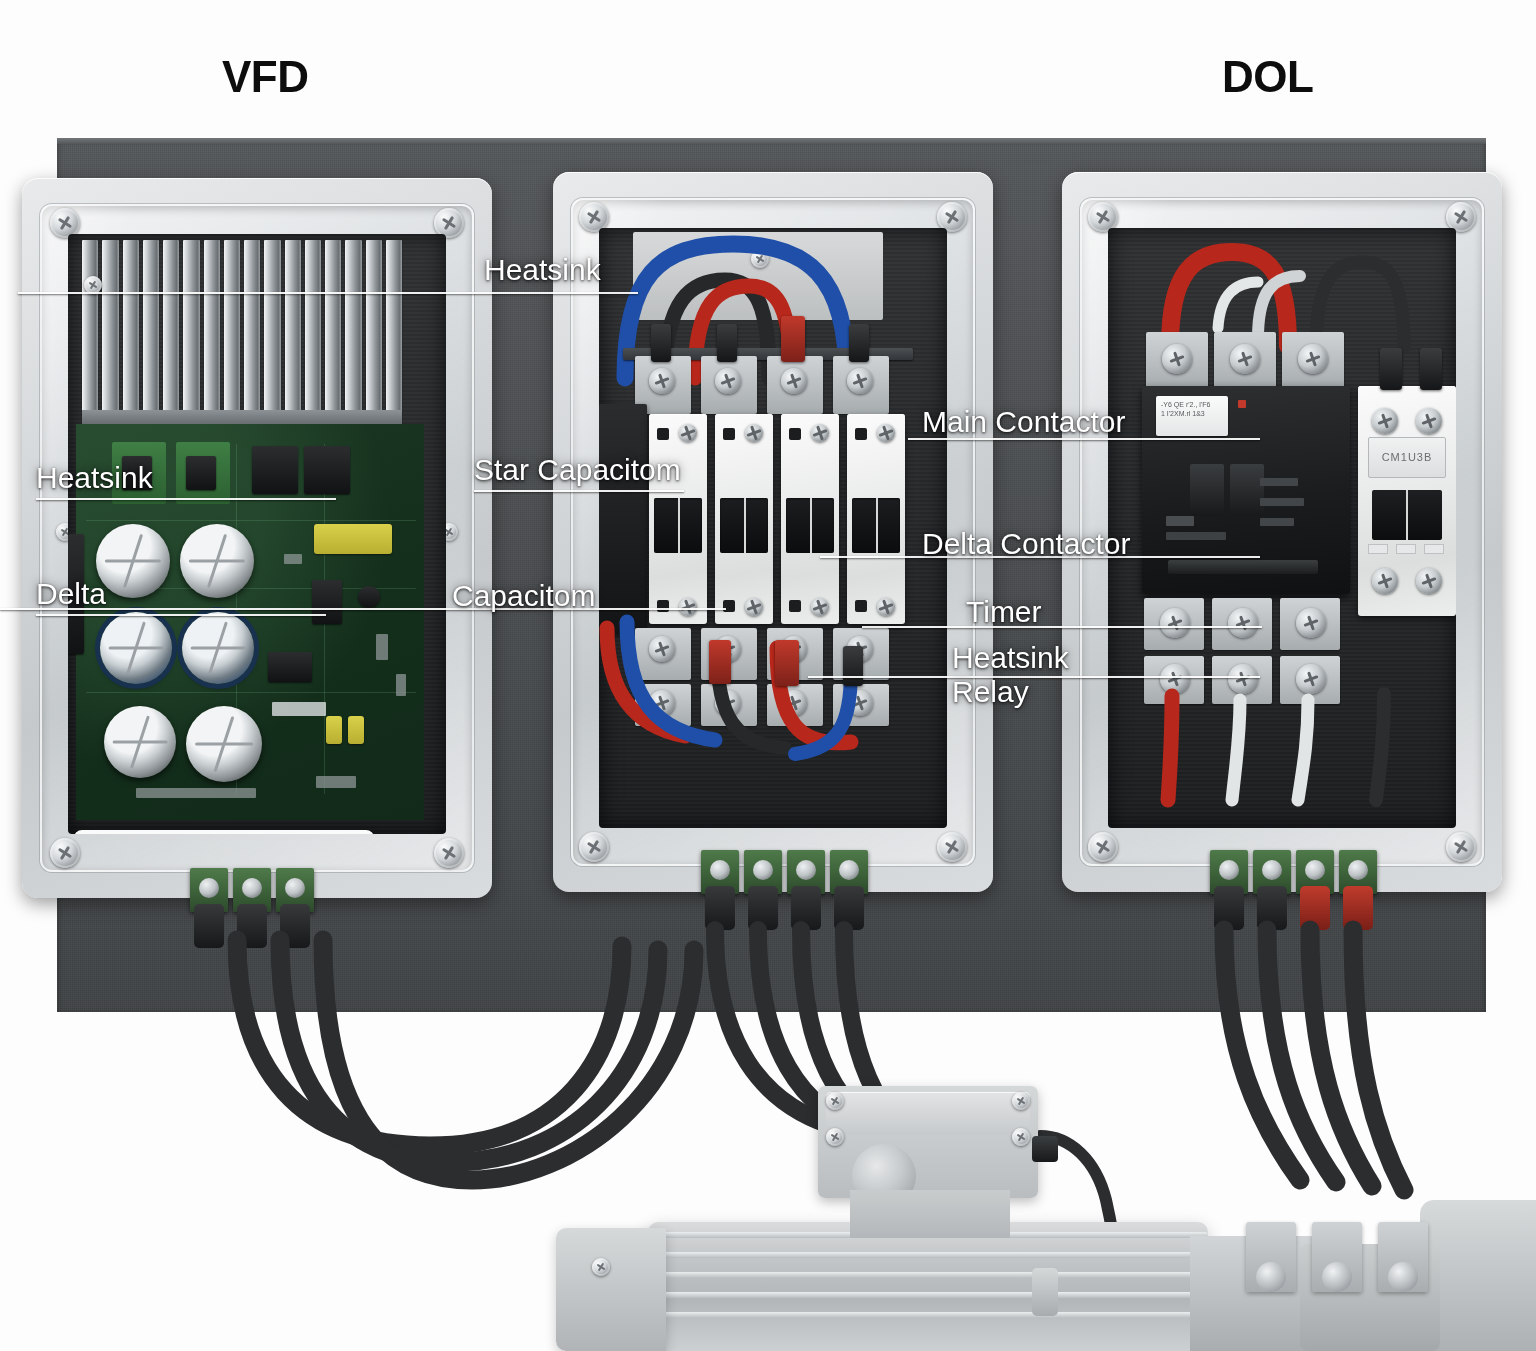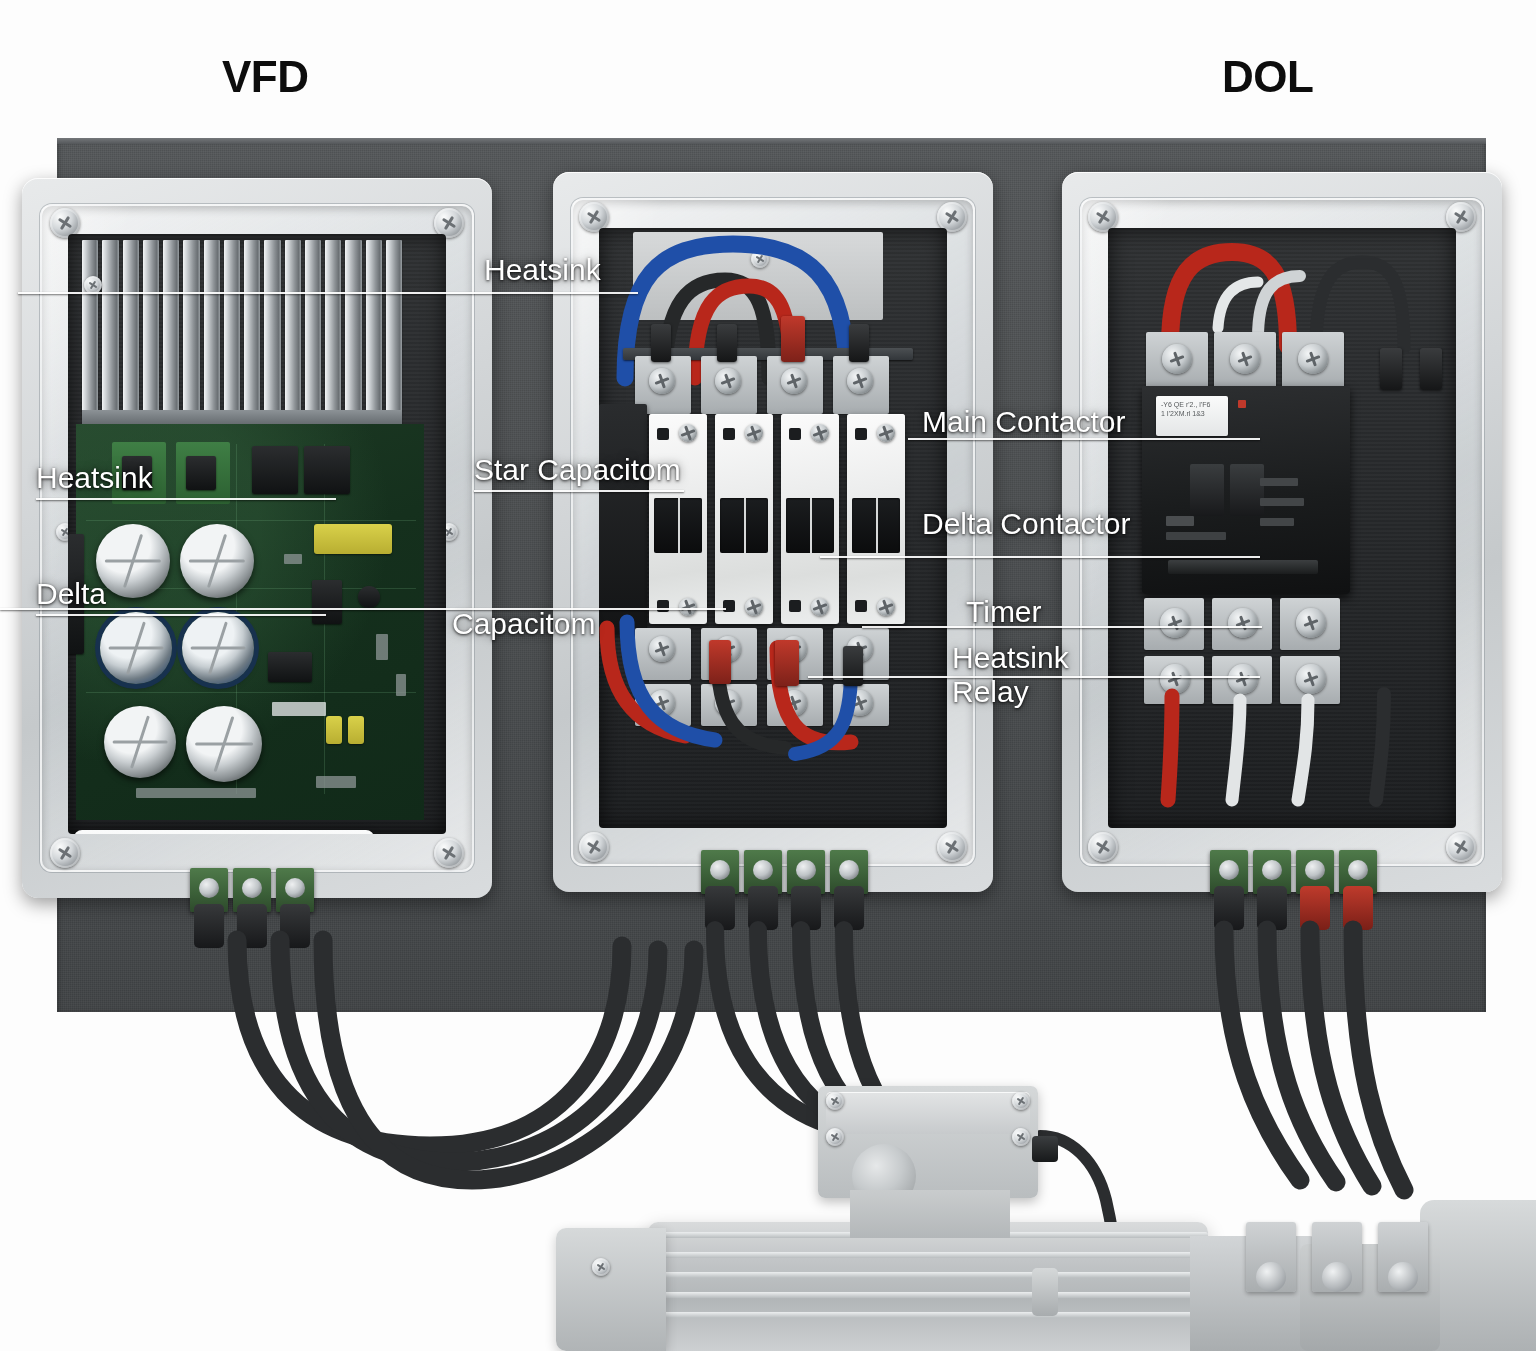--- a/index.html
+++ b/index.html
@@ -440,20 +440,36 @@
                     background:linear-gradient(180deg,#3a3d3f,#18191b); border-radius:2px;"></div>
         <div style="position:absolute; left:26px; top:174px; width:150px; height:14px;
                     background:linear-gradient(180deg,#3c3f41,#1b1d1e); border-radius:2px;"></div>
         <div style="position:absolute; left:24px; top:130px; width:28px; height:10px; background:#4a4d4f; border-radius:1px;"></div>
         <div style="position:absolute; left:24px; top:146px; width:60px; height:8px; background:#3e4143; border-radius:1px;"></div>
         <div style="position:absolute; left:118px; top:92px; width:38px; height:8px; background:#434648; border-radius:1px;"></div>
         <div style="position:absolute; left:118px; top:112px; width:44px; height:8px; background:#434648; border-radius:1px;"></div>
         <div style="position:absolute; left:118px; top:132px; width:34px; height:8px; background:#434648; border-radius:1px;"></div>
       </div>
 
+      <div class="ctor" style="left:250px; top:158px; width:98px; height:230px;">
+        <div style="position:absolute; left:10%; top:22%; width:80%; height:18%;
+                    background:linear-gradient(180deg,#f0f2f2,#dcdedf); border:1px solid #b4b8ba;
+                    border-radius:2px; display:flex; align-items:center; justify-content:center;
+                    font-size:11px; color:#6a6e70; letter-spacing:1px;">CM1U3B</div>
+        <div style="position:absolute; left:14%; top:45%; width:72%; height:22%;
+                    background:linear-gradient(180deg,#1d1f21,#0c0d0e); border-radius:2px;"></div>
+        <div style="position:absolute; left:49%; top:45%; width:2px; height:22%; background:#d7d9d9;"></div>
+        <div class="tscrew" style="left:14px; top:22px;"></div>
+        <div class="tscrew" style="left:58px; top:22px;"></div>
+        <div class="tscrew" style="left:14px; bottom:22px;"></div>
+        <div class="tscrew" style="left:58px; bottom:22px;"></div>
+        <div style="position:absolute; left:10px; bottom:62px; width:20px; height:10px; background:#e6e8e9; border:1px solid #bdc1c3;"></div>
+        <div style="position:absolute; left:38px; bottom:62px; width:20px; height:10px; background:#e6e8e9; border:1px solid #bdc1c3;"></div>
+        <div style="position:absolute; left:66px; bottom:62px; width:20px; height:10px; background:#e6e8e9; border:1px solid #bdc1c3;"></div>
+      </div>
       <div class="fer k" style="left:272px; top:120px; width:22px; height:42px;"></div>
       <div class="fer k" style="left:312px; top:120px; width:22px; height:42px;"></div>
 
       <div class="tsq" style="left:36px;  top:370px; width:60px; height:52px;"></div>
       <div class="tsq" style="left:104px; top:370px; width:60px; height:52px;"></div>
       <div class="tsq" style="left:172px; top:370px; width:60px; height:52px;"></div>
       <div class="tscrew" style="left:52px;  top:380px; width:30px; height:30px;"></div>
       <div class="tscrew" style="left:120px; top:380px; width:30px; height:30px;"></div>
       <div class="tscrew" style="left:188px; top:380px; width:30px; height:30px;"></div>
 
@@ -562,27 +578,27 @@
   <div class="lead" style="left:36px;  top:498px; width:300px;"></div>
   <div class="lbl" style="left:36px;  top:460px;">Heatsink</div>
 
   <div class="lead" style="left:36px;  top:614px; width:290px;"></div>
   <div class="lbl" style="left:36px;  top:576px;">Delta</div>
 
   <div class="lead" style="left:474px; top:490px; width:210px;"></div>
   <div class="lbl" style="left:474px; top:452px;">Star Capacitom</div>
 
   <div class="lead" style="left:0px;   top:608px; width:726px;"></div>
-  <div class="lbl" style="left:452px; top:606px;">Capacitom</div>
+  <div class="lbl" style="left:452px; top:578px;">Capacitom</div>
 
   <div class="lead" style="left:908px; top:438px; width:352px;"></div>
   <div class="lbl" style="left:922px; top:404px;text-align:center;">Main Contactor</div>
 
   <div class="lead" style="left:820px; top:556px; width:440px;"></div>
-  <div class="lbl" style="left:922px; top:506px;">Delta Contactor</div>
+  <div class="lbl" style="left:922px; top:526px;">Delta Contactor</div>
 
   <div class="lead" style="left:862px; top:626px; width:400px;"></div>
   <div class="lbl" style="left:966px; top:594px;">Timer</div>
 
   <div class="lead" style="left:808px; top:676px; width:452px;"></div>
   <div class="lbl" style="left:952px; top:640px;">Heatsink</div>
   <div class="lbl" style="left:952px; top:674px;">Relay</div>
 
 </div>
 

